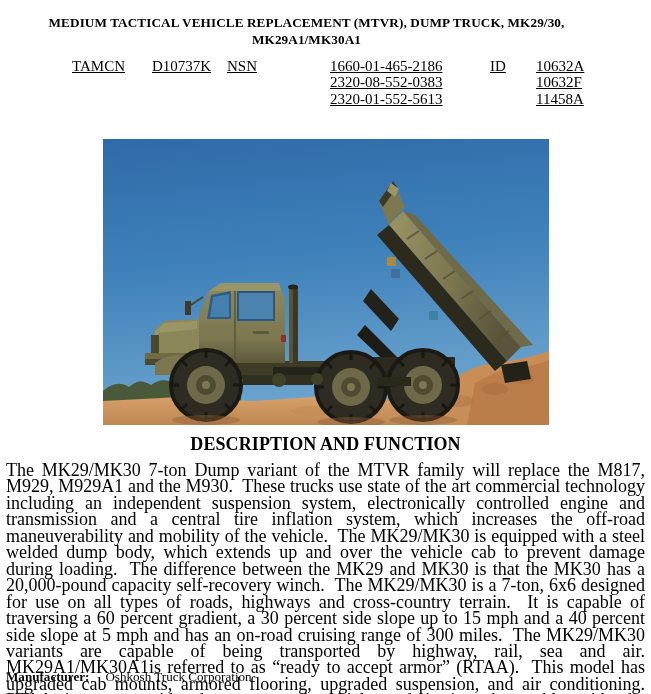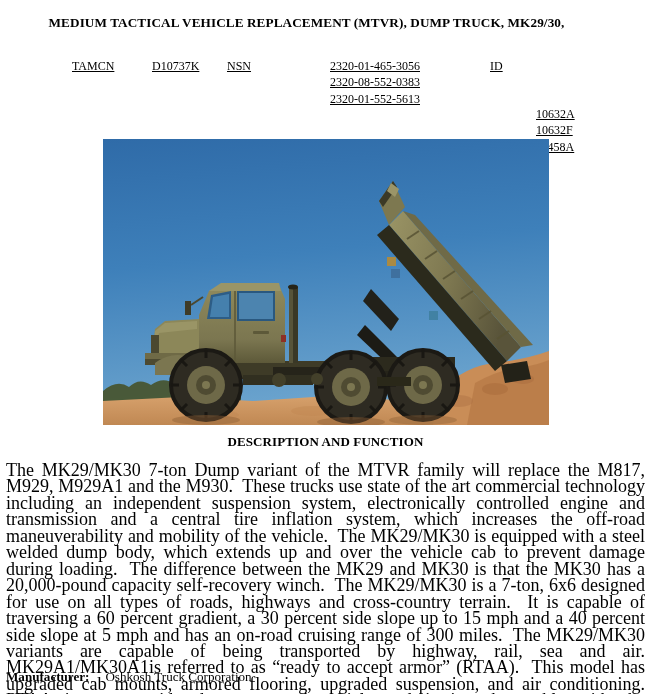--- a/index.html
+++ b/index.html
@@ -28,40 +28,40 @@
     line-height: 17px;
     letter-spacing: 0.1px;
   }
 
   
   .id-table {
     position: absolute;
     top: 58px;
     left: 0;
     width: 651px;
-    font-size: 12px;
+    font-size: 15px;
     line-height: 16.3px;
   }
   .id-row {
     display: block;
     position: relative;
     height: 16.3px;
     white-space: nowrap;
   }
   .cell {
     position: absolute;
     top: 0;
     text-decoration: underline;
   }
   .c-tamcn-lbl { left: 72px; }
   .c-tamcn-val { left: 152px; }
   .c-nsn-lbl   { left: 227px; }
   .c-nsn-val   { left: 330px; }
   .c-id-lbl    { left: 490px; }
-  .c-id-val    { left: 536px; margin-top: 48px; }
+  .c-id-val    { left: 536px; }
   .underlined { text-decoration: underline; }
 
   
   .photo-frame {
     position: absolute;
     left: 103px;
     top: 139px;
     width: 446px;
     height: 286px;
     overflow: hidden;
@@ -69,21 +69,21 @@
   .photo-svg { display: block; width: 446px; height: 286px; }
 
   
   .section-heading {
     position: absolute;
     top: 434px;
     left: 0;
     width: 651px;
     text-align: center;
     font-weight: bold;
-    font-size: 13px;
+    font-size: 18px;
     letter-spacing: 0.1px;
   }
 
   
   .body-text {
     position: absolute;
     top: 462px;
     left: 6px;
     width: 639px;
     font-size: 18px;
@@ -109,29 +109,30 @@
   .mfr-value {
     display: inline-block;
     margin-left: 16px;
   }
 </style>
 </head>
 <body>
 
 <div class="doc-title">
   <div>MEDIUM TACTICAL VEHICLE REPLACEMENT (MTVR), DUMP TRUCK, MK29/30,</div>
+  <div>MK29A1/MK30A1</div>
 </div>
 
 <div class="id-table">
 
   <div class="id-row">
     <span class="cell c-tamcn-lbl underlined">TAMCN</span>
     <span class="cell c-tamcn-val">D10737K</span>
     <span class="cell c-nsn-lbl underlined">NSN</span>
-    <span class="cell c-nsn-val">2320-01-465-3056</span>
+    <span class="cell c-nsn-val">1660-01-465-2186</span>
     <span class="cell c-id-lbl underlined">ID</span>
     <span class="cell c-id-val">10632A</span>
   </div>
 
 
   <div class="id-row">
     <span class="cell c-nsn-val">2320-08-552-0383</span>
     <span class="cell c-id-val">10632F</span>
   </div>
 

